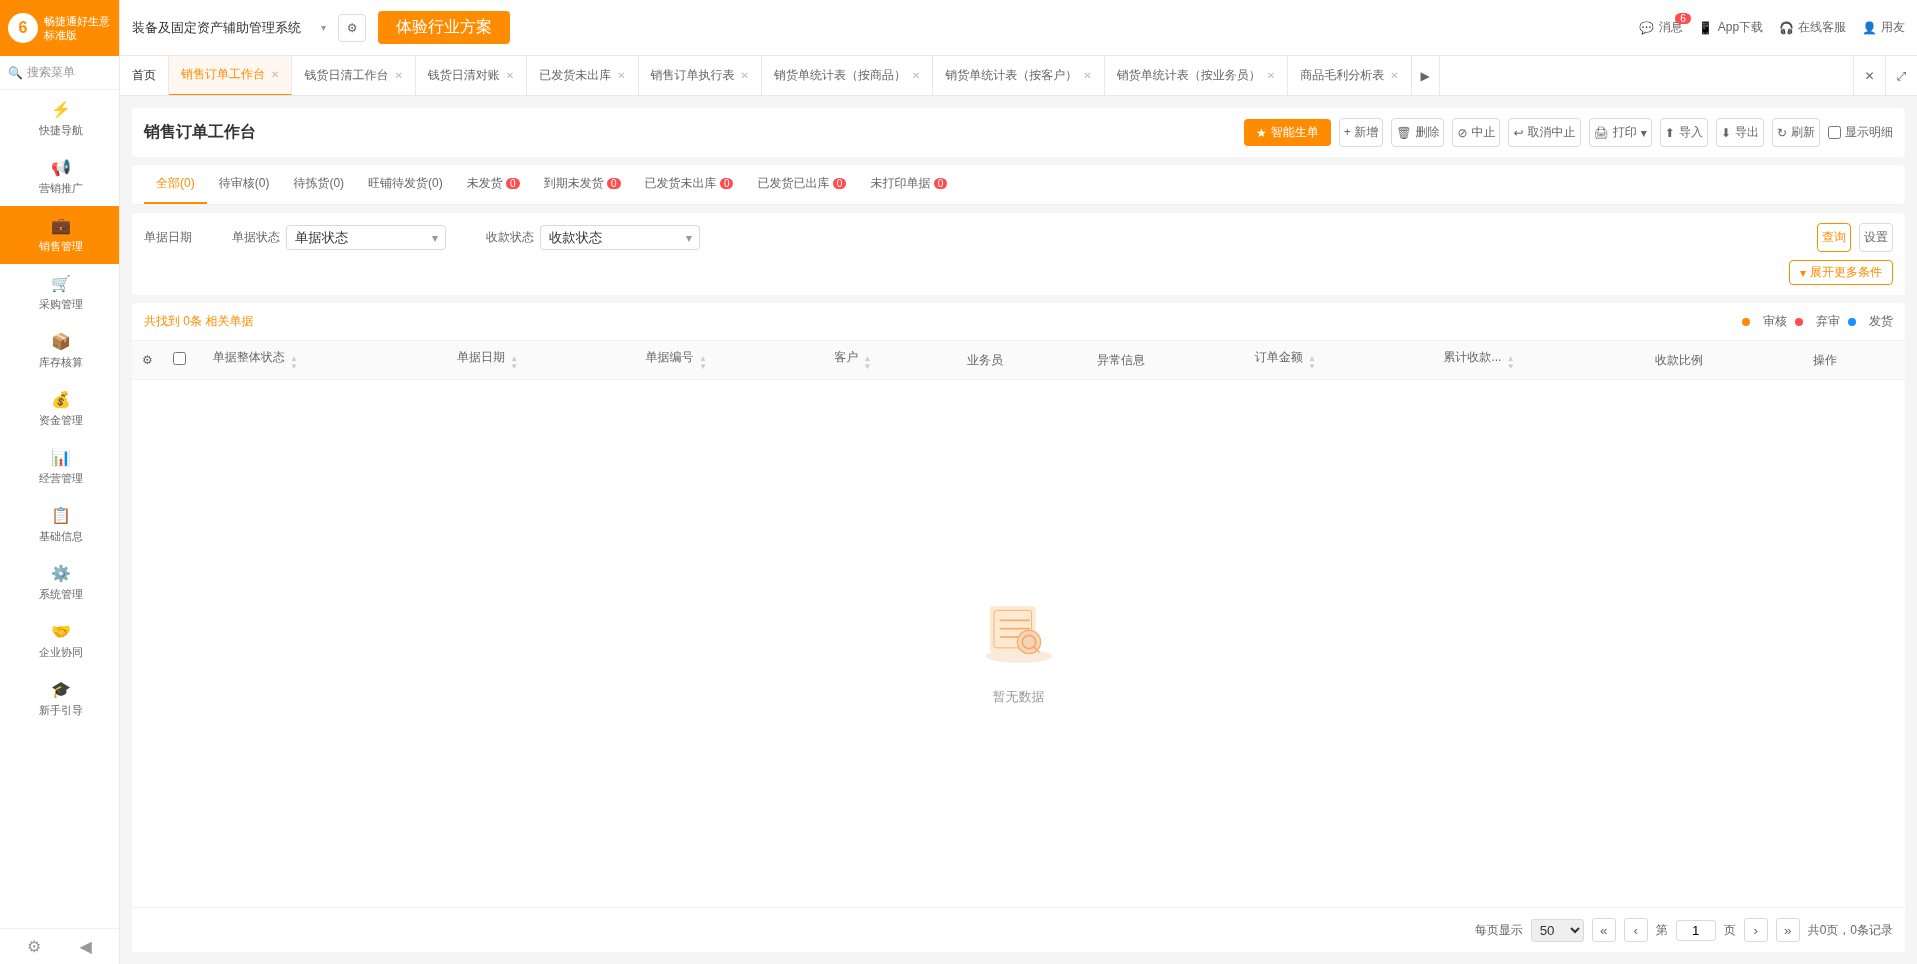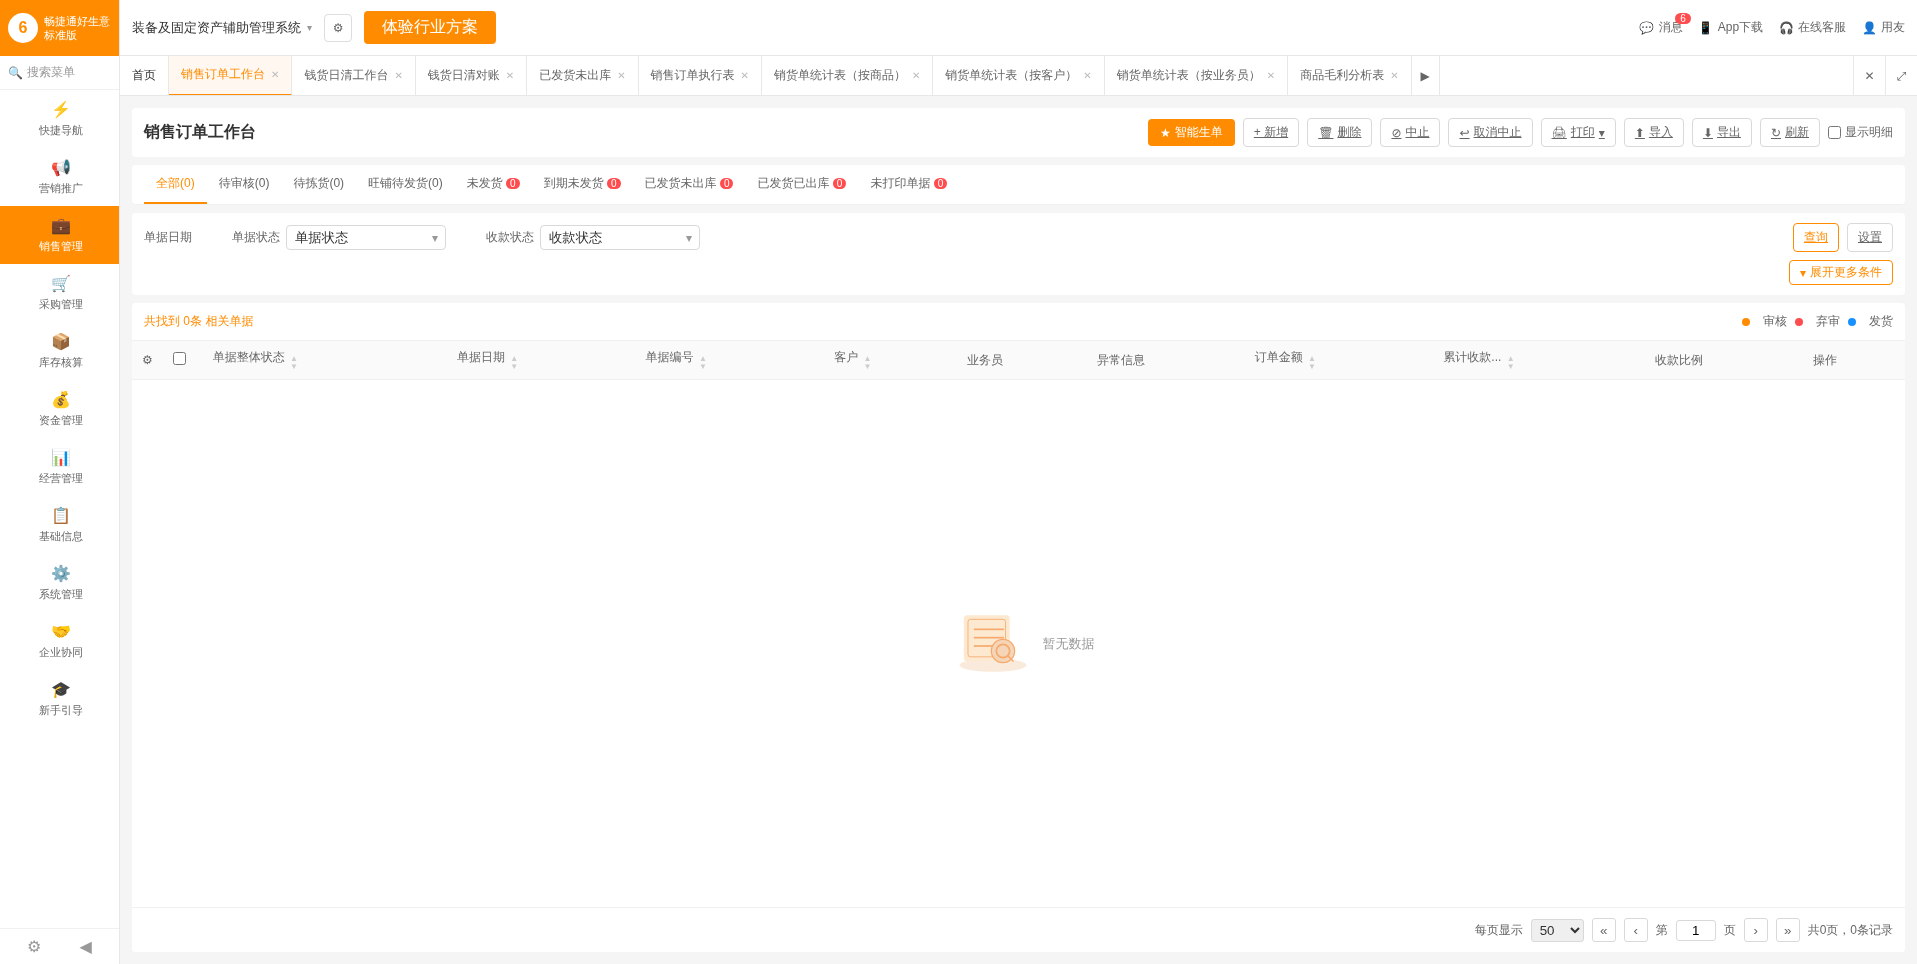--- a/index.html
+++ b/index.html
@@ -82,21 +82,21 @@
       display: flex;
       align-items: center;
       padding: 0 12px;
       gap: 12px;
     }
     .top-header-title {
       font-size: 13px;
       color: #333;
       display: flex;
       align-items: center;
-      gap: 6px;
+      gap: 20px;
     }
     .dropdown-arrow { color: #999; font-size: 10px; }
     .gear-btn {
       width: 28px; height: 28px;
       border: 1px solid #ddd;
       border-radius: 4px;
       display: flex; align-items: center; justify-content: center;
       cursor: pointer; color: #666;
     }
     .industry-btn {
@@ -205,28 +205,27 @@
       display: flex;
       align-items: center;
       gap: 4px;
       font-size: 12px;
       border: none;
     }
     .btn-outline {
       background: #fff;
       border: 1px solid #d9d9d9;
       color: #666;
-      padding: 5px 10px;
+      padding: 5px 4px;
       border-radius: 4px;
       cursor: pointer;
       display: flex;
       align-items: center;
       gap: 4px;
       font-size: 12px;
-      text-decoration: underline;
     }
     .show-detail { display: flex; align-items: center; gap: 4px; color: #666; cursor: pointer; }
     .show-detail input { cursor: pointer; }
 
     
     .sub-tabs {
       background: #fff;
       border-radius: 4px;
       padding: 0 12px;
       display: flex;
@@ -378,20 +377,21 @@
     }
     .data-table th .sort-icons { display: inline-flex; flex-direction: column; margin-left: 2px; }
     .data-table th .sort-icons span { font-size: 8px; line-height: 1; color: #ccc; }
     .checkbox-col { width: 40px; text-align: center; }
     .settings-col { width: 30px; text-align: center; color: #999; cursor: pointer; }
 
     
     .empty-state {
       flex: 1;
       display: flex;
+      flex-direction: column;
       align-items: center;
       justify-content: center;
       padding: 60px 0;
       color: #999;
     }
     .empty-icon {
       width: 100px;
       height: 90px;
       margin-bottom: 16px;
     }

